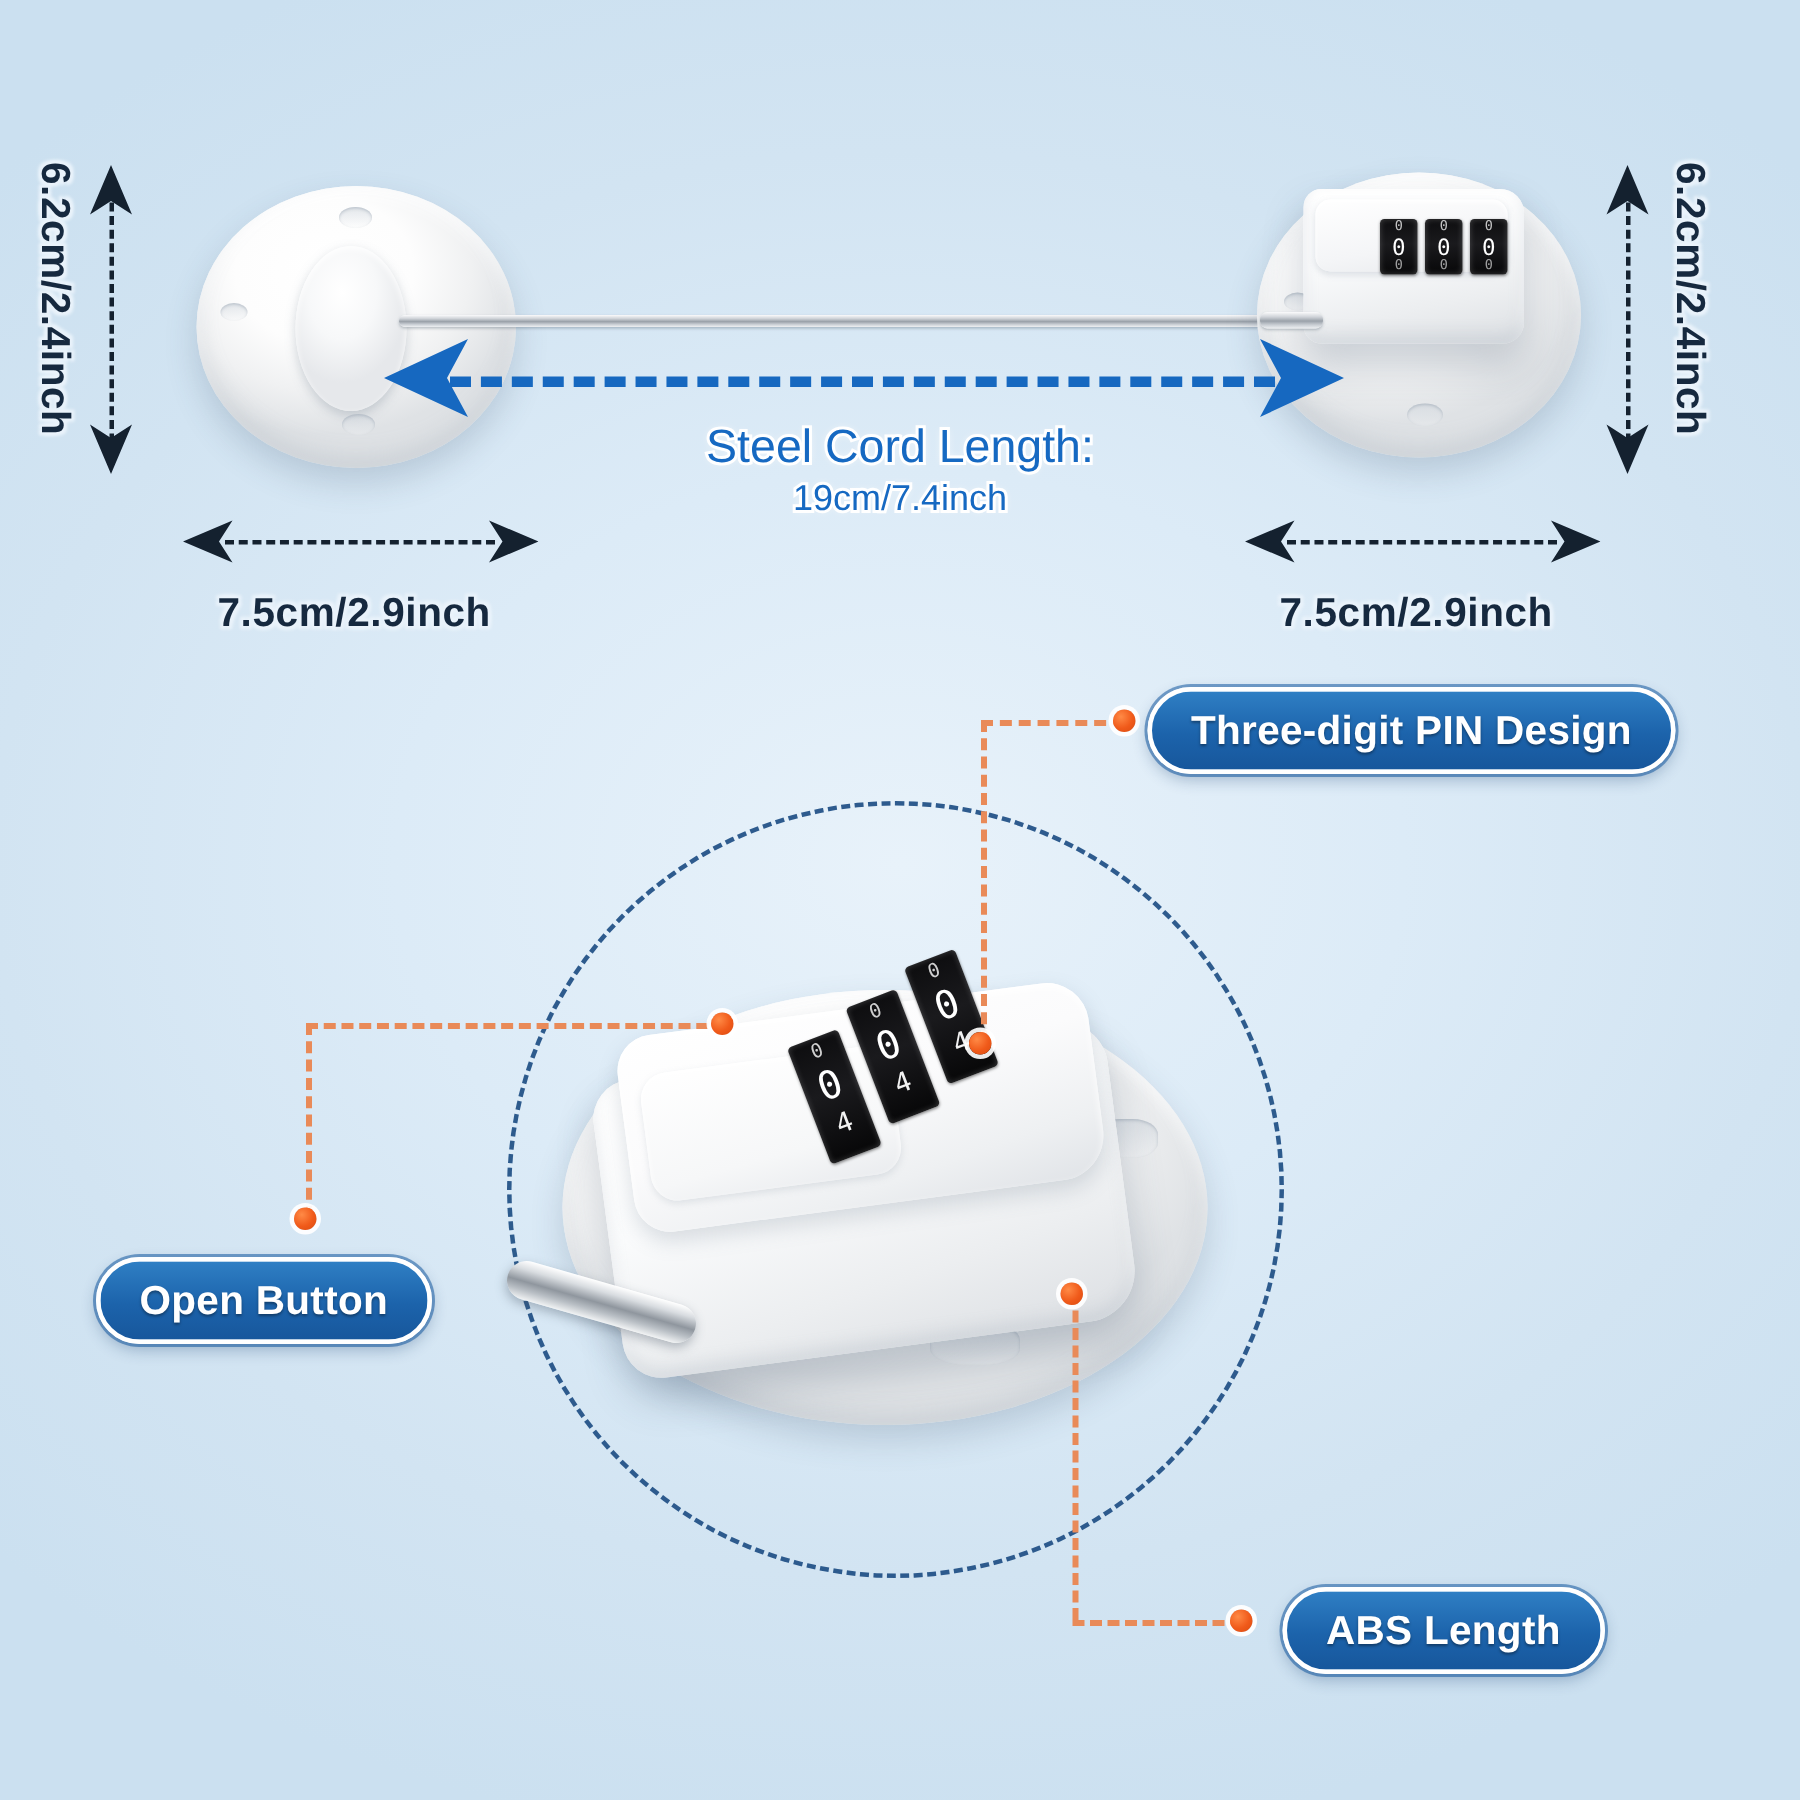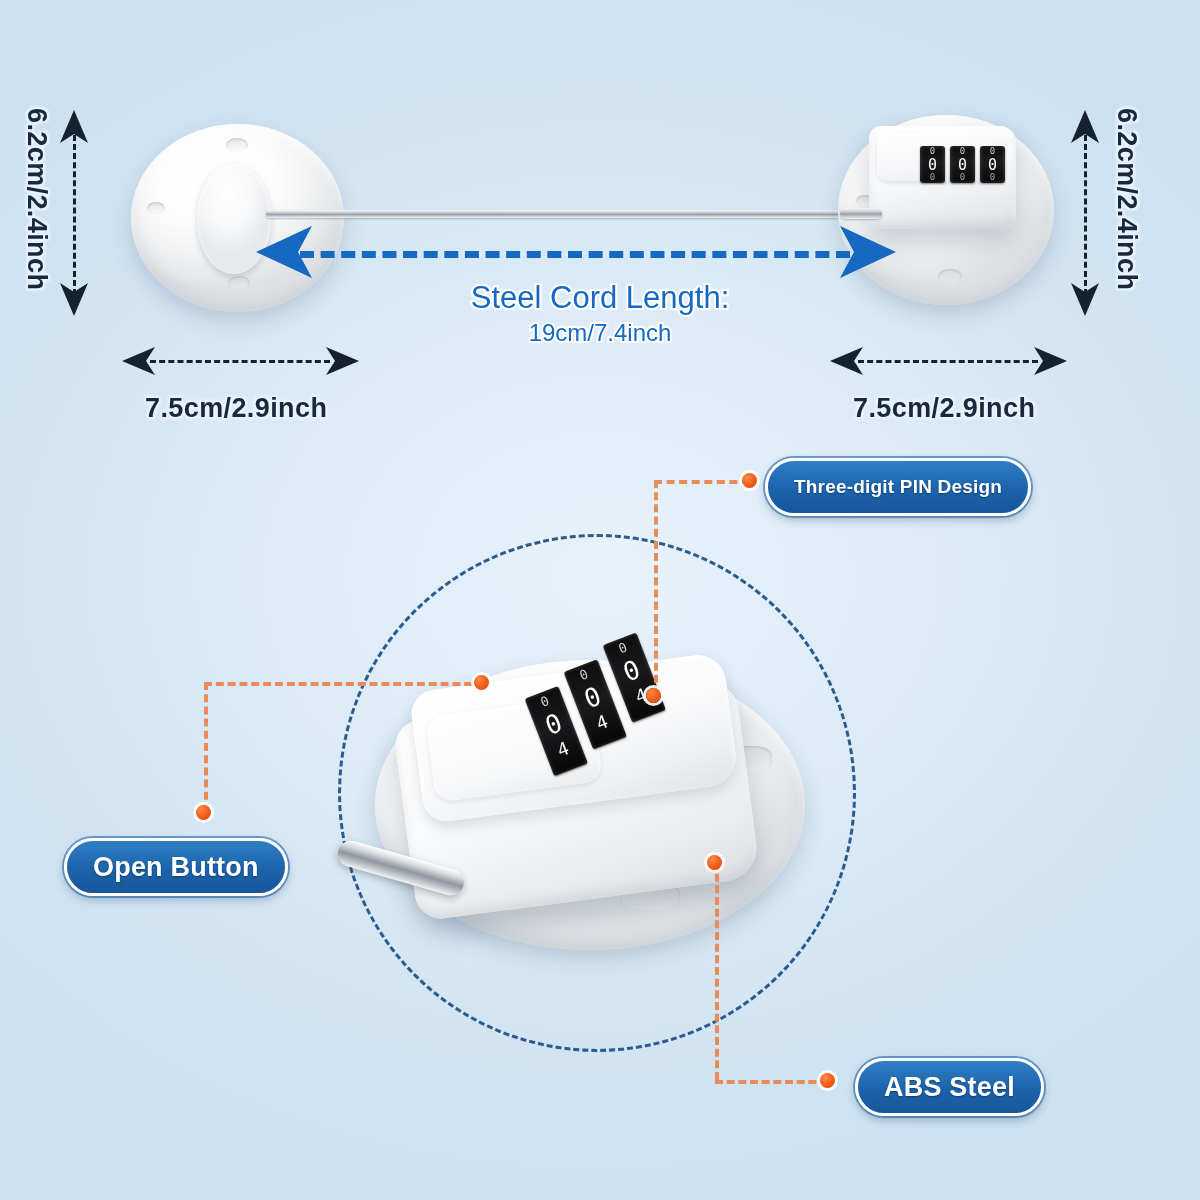--- a/index.html
+++ b/index.html
@@ -290,33 +290,33 @@
       <span style="font-size:13px;opacity:.8;">0</span>
       <span style="font-size:26px;margin-top:5px;">0</span>
       <span style="font-size:18px;margin-top:5px;opacity:.95;">4</span>
     </div>
   </div>
 
   <div class="abs oline-v" style="left:654px; top:480px; height:215px;"></div>
   <div class="abs oline-h" style="left:654px; top:480px; width:96px;"></div>
   <div class="abs odot" style="left:742px; top:473px;"></div>
   <div class="abs odot" style="left:646px; top:688px;"></div>
-  <div class="abs pill" style="left:765px; top:458px; height:52px; font-size:19px;">
+  <div class="abs pill" style="left:765px; top:458px; height:52px; font-size:27px;">
     <span>Three-digit PIN Design</span>
   </div>
 
   <div class="abs oline-h" style="left:204px; top:682px; width:280px;"></div>
   <div class="abs oline-v" style="left:204px; top:682px; height:130px;"></div>
   <div class="abs odot" style="left:474px; top:675px;"></div>
   <div class="abs odot" style="left:196px; top:805px;"></div>
   <div class="abs pill" style="left:64px; top:838px; height:52px; font-size:27px;text-align:right;">
     <span>Open Button</span>
   </div>
 
   <div class="abs oline-v" style="left:715px; top:862px; height:218px;"></div>
   <div class="abs oline-h" style="left:715px; top:1080px; width:113px;"></div>
   <div class="abs odot" style="left:707px; top:855px;"></div>
   <div class="abs odot" style="left:820px; top:1073px;"></div>
   <div class="abs pill" style="left:855px; top:1058px; height:52px; font-size:27px;">
-    <span>ABS Steel</span>
+    <span>ABS Length</span>
   </div>
 
 </div>
 
 </body></html>

